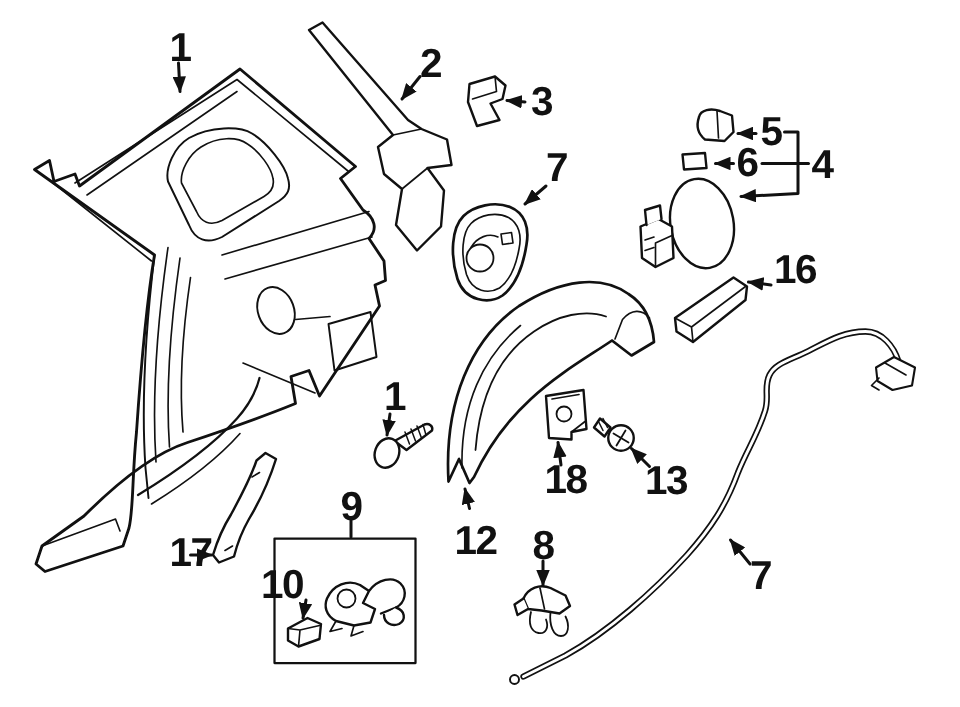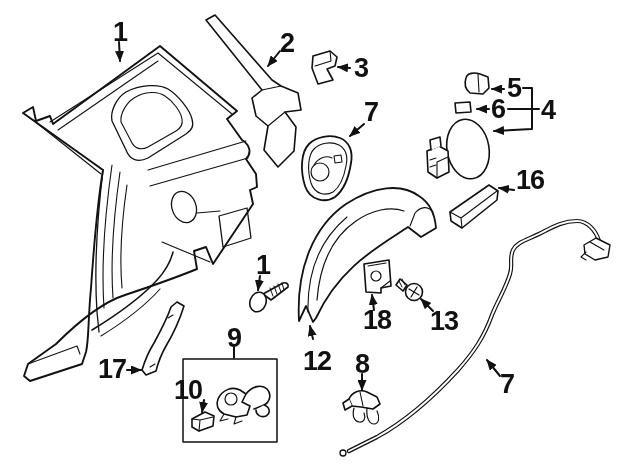--- a/index.html
+++ b/index.html
@@ -225,15 +225,15 @@
   <div class="callout" style="left:507px;top:384px">7</div>
   <div class="callout" style="left:362px;top:364px">8</div>
   <div class="callout" style="left:234px;top:338px">9</div>
   <div class="callout" style="left:188px;top:390px">10</div>
   <div class="callout" style="left:371px;top:112px">7</div>
   <div class="callout" style="left:317px;top:361px">12</div>
   <div class="callout" style="left:444px;top:321px">13</div>
   <div class="callout" style="left:263px;top:265px">1</div>
   <div class="callout" style="left:377px;top:320px">18</div>
   <div class="callout" style="left:530px;top:180px">16</div>
-  <div class="callout" style="left:112px;top:369px">17</div>
+  <div class="callout" style="left:127px;top:369px">17</div>
 
 </div>
 
 </body></html>

